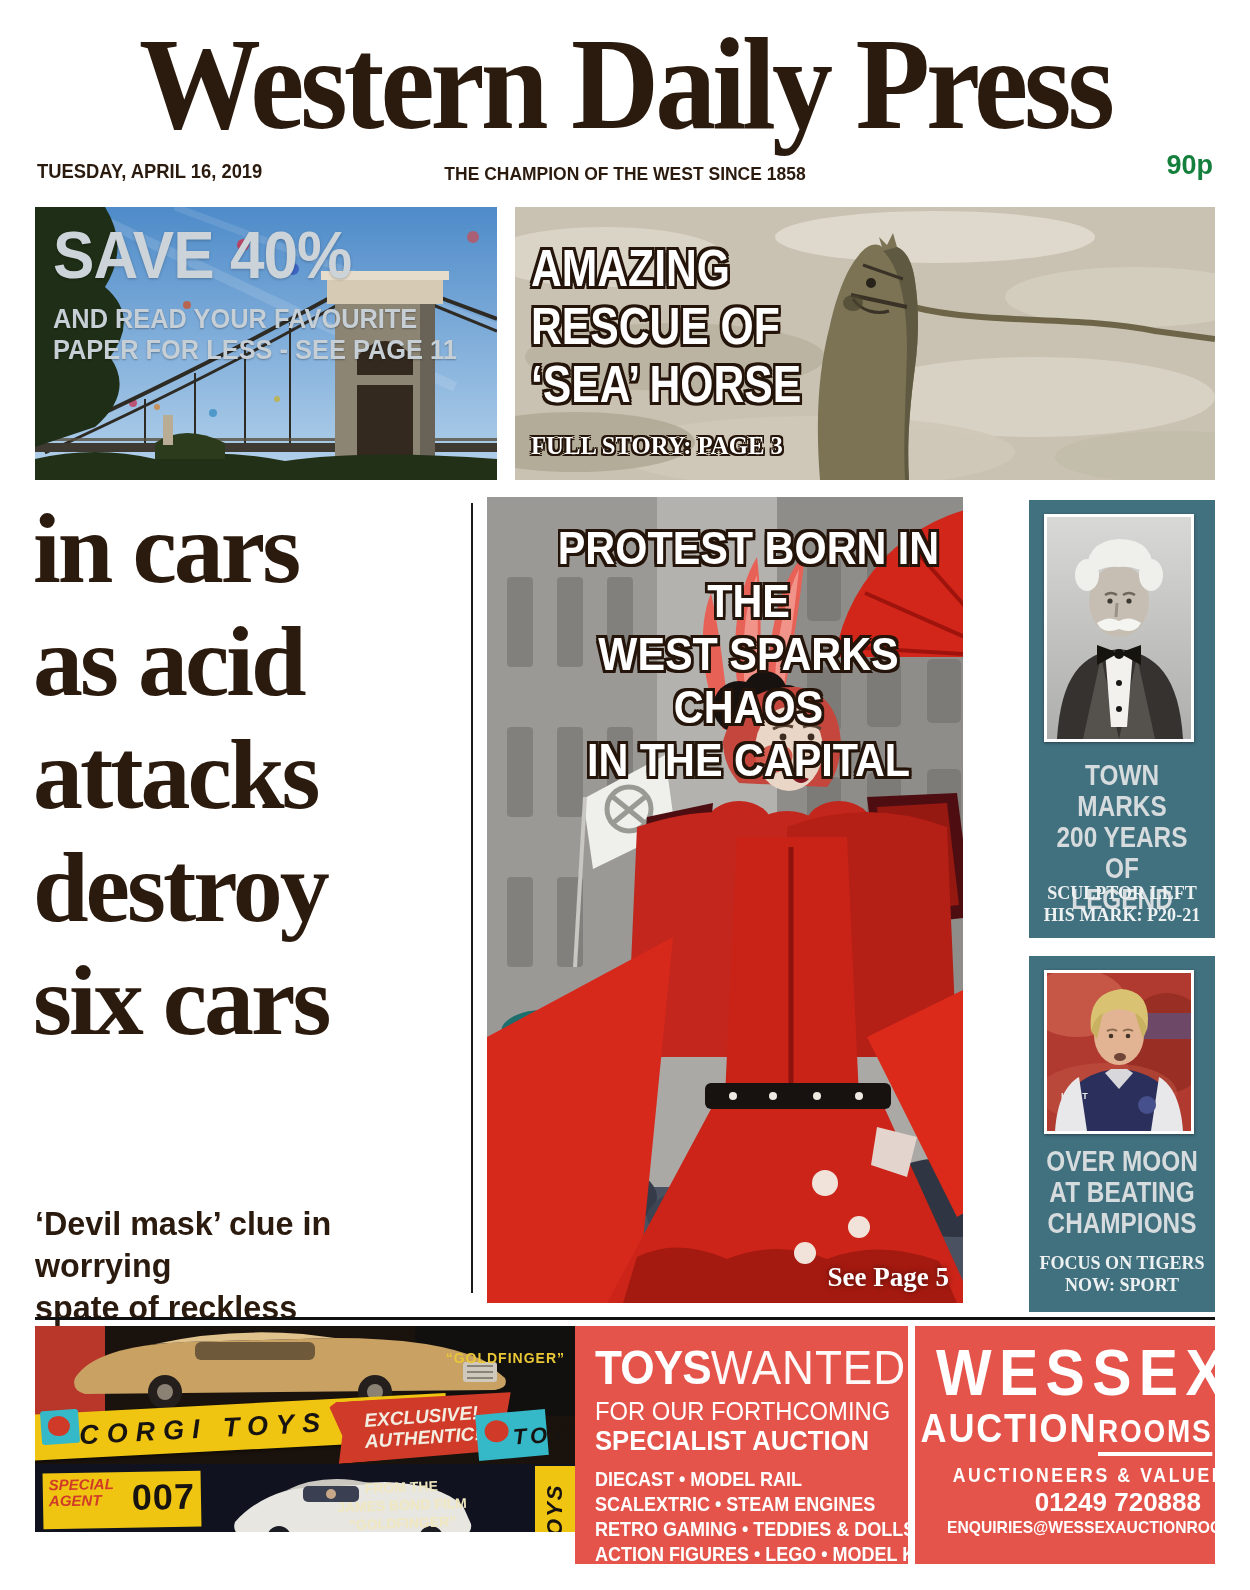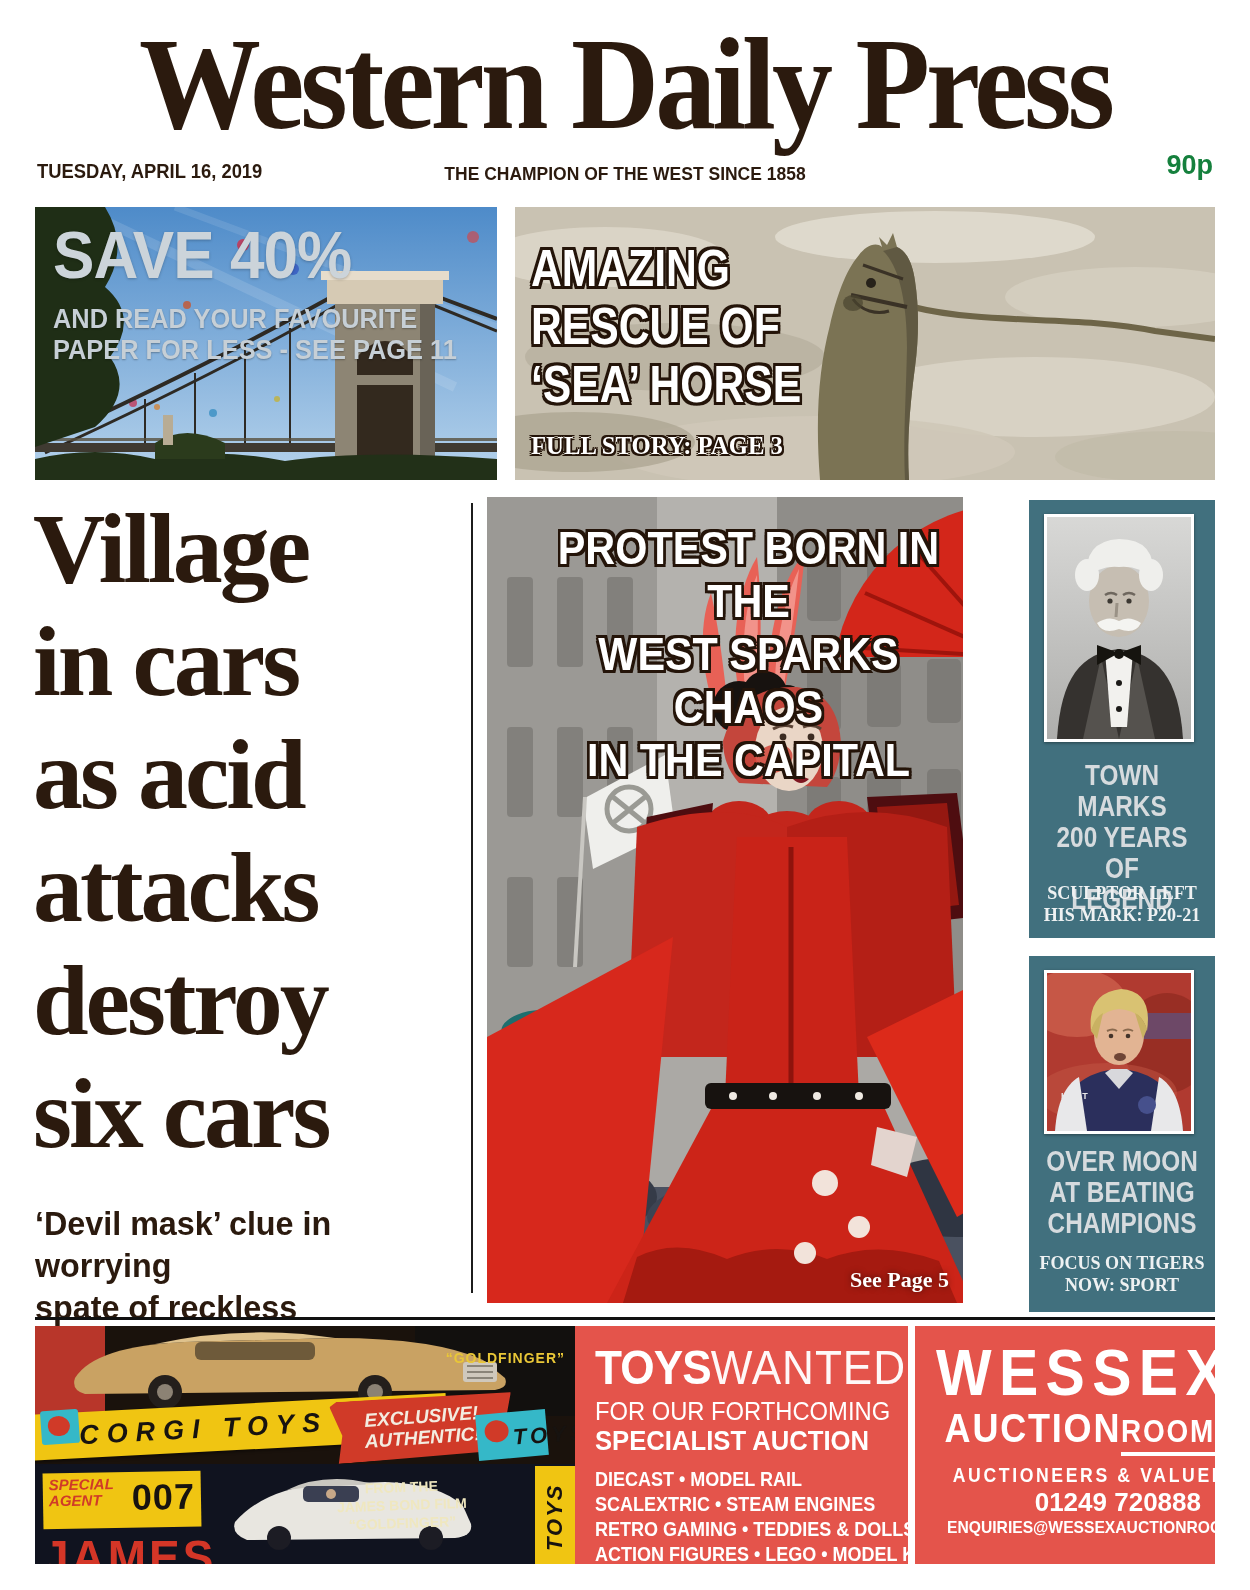--- a/index.html
+++ b/index.html
@@ -37,38 +37,38 @@
     font-weight:bold; font-size:100px; line-height:113px; letter-spacing:-3px; color:#2b1a0e; }
   .lead-subhead { left:35px; top:1202px; width:440px; font-size:34px; font-weight:bold; color:#2b1a0e;
     line-height:42px; transform:scaleX(.95); transform-origin:left; }
   .vrule { left:471px; top:503px; width:2px; height:790px; background:#1c1c1c; }
 
   
   .centre-photo { left:487px; top:497px; width:476px; height:806px; background:#a9a7a3; overflow:hidden; }
   .centre-photo svg { position:absolute; left:0; top:0; }
   .protest-head { left:0; top:24px; width:523px; text-align:center; font-size:47px; font-weight:bold;
     line-height:53px; transform:scaleX(.88); transform-origin:center; }
-  .see-page { right:14px; bottom:10px; font-family:"Liberation Serif", serif; font-size:22px; font-weight:bold;
+  .see-page { right:14px; bottom:10px; font-family:"Liberation Serif", serif; font-size:27px; font-weight:bold;
     color:#fff; text-shadow:0 0 6px rgba(0,0,0,.55); }
 
   
   .panel { background:#41707e; }
   .panel-photo { position:absolute; left:15px; top:14px; border:3px solid #fff; box-shadow:0 1px 3px rgba(0,0,0,.4); overflow:hidden; background:#ccc; }
   .panel-title { position:absolute; left:0; width:186px; text-align:center; font-size:29px; font-weight:800;
     color:#d6dbde; line-height:31px; transform:scaleX(.84); transform-origin:center; }
   .panel-sub { position:absolute; left:0; width:186px; text-align:center; font-family:"Liberation Serif", serif;
     font-size:19px; font-weight:bold; color:#eef1f2; line-height:22px; transform:scaleX(.95); }
   .sb1 { left:1029px; top:500px; width:186px; height:438px; }
   .sb2 { left:1029px; top:956px; width:186px; height:356px; }
 
   .hrule { left:35px; top:1317px; width:1180px; height:3px; background:#111; }
 
   
   .advert { left:35px; top:1326px; width:1180px; height:238px; background:#fff; }
-  .collage { position:absolute; left:0; top:0; width:540px; height:238px; background:#17100c; overflow:hidden; }
+  .collage { position:absolute; left:0; top:0; width:540px; height:206px; background:#17100c; overflow:hidden; }
   .collage svg { position:absolute; left:0; top:0; }
   .goldfinger-top { position:absolute; right:10px; top:24px; font-size:14px; font-weight:bold; color:#e9c737; letter-spacing:1px; }
   .corgi-band { position:absolute; left:-8px; top:78px; width:420px; height:46px; background:#f0c512;
     transform:rotate(-3deg); display:flex; align-items:center; box-shadow:0 2px 3px rgba(0,0,0,.4); }
   .corgi-band span { font-size:27px; font-weight:800; font-style:italic; color:#171310; letter-spacing:8px; padding-left:52px; white-space:nowrap; }
   .corgi-logo { position:absolute; left:6px; top:84px; width:38px; height:34px; background:#35b8c8; border-radius:3px; transform:rotate(-4deg); }
   .corgi-logo::after { content:""; position:absolute; left:7px; top:6px; width:22px; height:20px; background:#d03a28; border-radius:45% 55% 50% 50%; }
   .excl-box { position:absolute; left:296px; top:70px; width:182px; height:62px; background:#d03a28;
     transform:rotate(-4deg); display:flex; flex-direction:column; justify-content:center; align-items:center;
     clip-path:polygon(0 8%,4% 0,100% 4%,96% 50%,100% 96%,3% 100%,6% 55%); }
@@ -90,21 +90,21 @@
   .wanted-title { white-space:nowrap; transform:scaleX(.92); transform-origin:left; }
   .wanted-title .b { font-size:48px; font-weight:800; letter-spacing:-1px; }
   .wanted-title .l { font-size:48px; font-weight:300; letter-spacing:1px; opacity:.96; }
   .wanted-sub1 { font-size:25px; font-weight:400; margin-top:2px; transform:scaleX(.95); transform-origin:left; white-space:nowrap; }
   .wanted-sub2 { font-size:27px; font-weight:800; transform:scaleX(.95); transform-origin:left; white-space:nowrap; }
   .wanted-items { margin-top:10px; font-size:20px; font-weight:800; line-height:25px; transform:scaleX(.9); transform-origin:left; white-space:nowrap; }
   .wanted-fine { margin-top:12px; font-size:13px; font-weight:600; line-height:17px; transform:scaleX(.9); transform-origin:left; white-space:nowrap; }
 
   .brand-panel { left:880px; width:300px; padding:10px 14px 4px 10px; text-align:center; }
   .brand-name { font-size:64px; font-weight:800; letter-spacing:8px; transform:scaleX(.92); transform-origin:center; white-space:nowrap; }
-  .brand-line2 { margin-top:-4px; display:flex; justify-content:flex-start; align-items:baseline; gap:0; white-space:nowrap; }
+  .brand-line2 { margin-top:-4px; display:flex; justify-content:center; align-items:baseline; gap:0; white-space:nowrap; }
   .brand-auction { font-size:40px; font-weight:800; letter-spacing:2px; transform:scaleX(.9); transform-origin:right; }
   .brand-rooms { font-size:31px; font-weight:800; letter-spacing:2px; border-bottom:4px solid #fff; padding-bottom:2px; transform:scaleX(.9); transform-origin:left; }
   .brand-tag { margin-top:8px; display:flex; align-items:center; gap:8px; }
   .brand-tag .ln { flex:1; height:2px; background:#fff; }
   .brand-tag .tx { font-size:20px; font-weight:600; letter-spacing:3px; white-space:nowrap; transform:scaleX(.88); }
   .brand-phone { text-align:right; font-size:26px; font-weight:800; letter-spacing:0; }
   .brand-email { text-align:right; font-size:17px; font-weight:800; transform:scaleX(.92); transform-origin:right; white-space:nowrap; }
 </style>
 </head>
 <body>
@@ -192,21 +192,20 @@
     </svg>
     <div class="abs rescue-head ink-outline">
       <div>AMAZING</div>
       <div>RESCUE OF</div>
       <div>‘SEA’ HORSE</div>
     </div>
     <div class="abs rescue-kicker">FULL STORY: PAGE 3</div>
   </div>
 
   <div class="abs lead-headline">
-    <div>Village</div>
     <div>in cars</div>
     <div>as acid</div>
     <div>attacks</div>
     <div>destroy</div>
     <div>six cars</div>
   </div>
   <div class="abs lead-subhead">
     <div>‘Devil mask’ clue in worrying</div>
     <div>spate of reckless vandalism - P2</div>
   </div>

